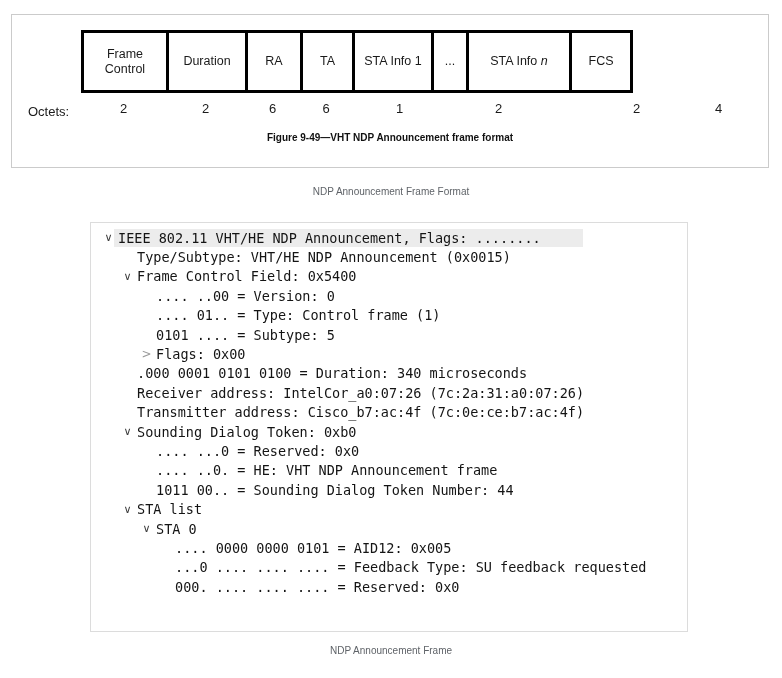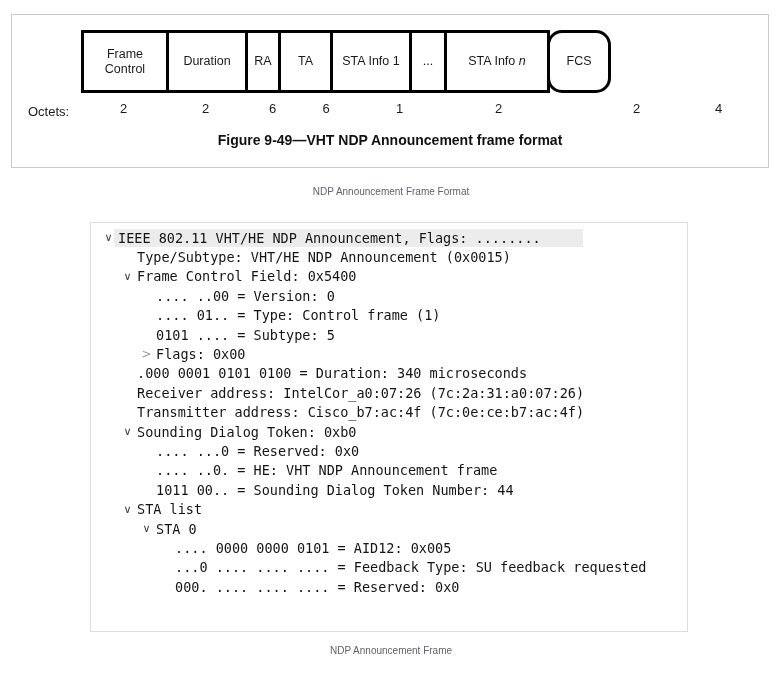--- a/index.html
+++ b/index.html
@@ -12,21 +12,21 @@
   .boxes-row{position:absolute;left:69px;top:15px;display:flex;}
   .field-box{box-sizing:border-box;border:3px solid #000;height:63px;
              display:flex;align-items:center;justify-content:center;text-align:center;
              font-size:12.5px;line-height:1.18;color:#1a1a1a;background:#fff;}
   .field-box + .field-box{margin-left:-3px;}
   .field-box .lbl{padding:0 2px;}
   .octets-row{position:absolute;left:69px;top:86px;display:flex;}
   .octet-cell{box-sizing:border-box;text-align:center;font-size:13px;color:#1a1a1a;}
   .octets-label{position:absolute;left:16px;top:89px;font-size:13px;color:#1a1a1a;}
   .figure-caption{position:absolute;left:0;top:117px;width:100%;text-align:center;
-                  font-size:14px;font-weight:bold;color:#111;}
+                  font-size:10px;font-weight:bold;color:#111;}
 
   
   .gray-caption{position:absolute;width:100%;text-align:center;
                 font-size:10px;color:#5f6368;}
   .caption-format{top:186px;}
   .caption-frame{top:645px;}
 
   
   .dissector-panel{position:absolute;left:90px;top:222px;width:598px;height:410px;
                    border:1px solid #dcdcdc;background:#fff;box-sizing:border-box;
@@ -45,36 +45,36 @@
 <body>
 
 <div class="figure-panel">
   <div class="boxes-row">
       <div class="field-box" style="width: 88px;">
         <span class="lbl">Frame Control</span>
       </div>
       <div class="field-box" style="width: 82px;">
         <span class="lbl">Duration</span>
       </div>
-      <div class="field-box" style="width: 36px;">
+      <div class="field-box" style="width: 58px;">
         <span class="lbl">RA</span>
       </div>
       <div class="field-box" style="width: 55px;">
         <span class="lbl">TA</span>
       </div>
       <div class="field-box" style="width: 82px;">
         <span class="lbl">STA Info 1</span>
       </div>
       <div class="field-box" style="width: 38px;">
         <span class="lbl">...</span>
       </div>
       <div class="field-box" style="width: 106px;">
         <span class="lbl">STA Info <i>n</i></span>
       </div>
-      <div class="field-box" style="width: 64px; border-radius: 15px;">
+      <div class="field-box" style="width: 64px;">
         <span class="lbl">FCS</span>
       </div>
     </div>
   <div class="octets-label">Octets:</div>
   <div class="octets-row">
       <div class="octet-cell" style="width: 85px;">2</div>
       <div class="octet-cell" style="width: 79px;">2</div>
       <div class="octet-cell" style="width: 55px;">6</div>
       <div class="octet-cell" style="width: 52px;">6</div>
       <div class="octet-cell" style="width: 95px;">1</div>

